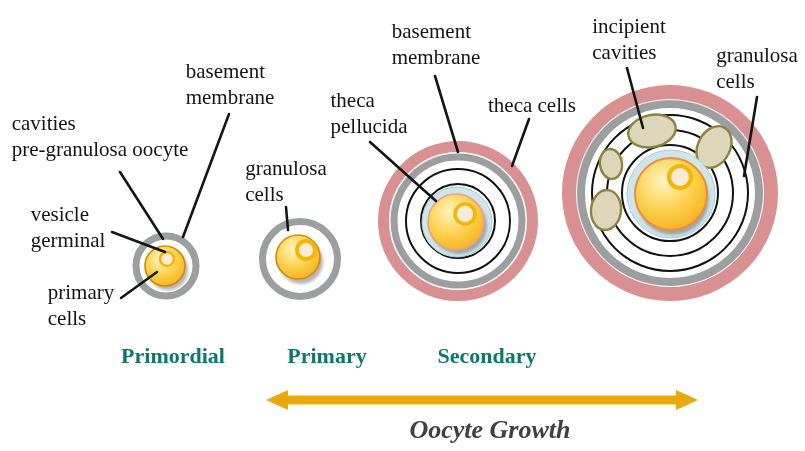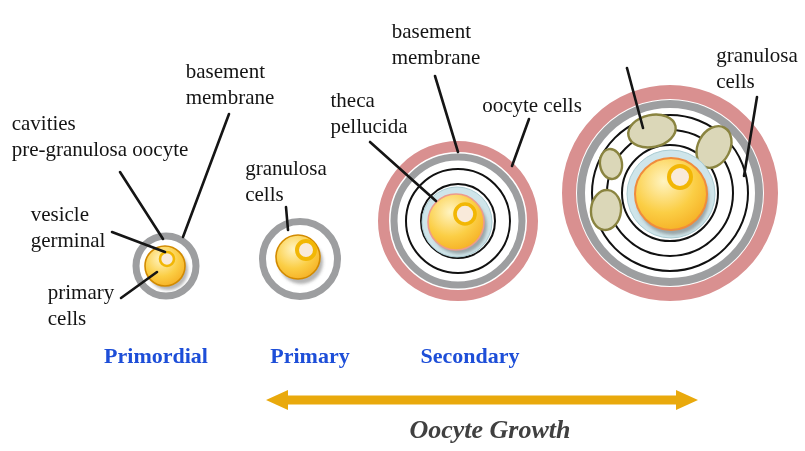--- a/index.html
+++ b/index.html
@@ -16,22 +16,23 @@
     transform:translateX(-50%);
     font:21px/26px "Liberation Serif", serif;
     color:#141414;
     white-space:nowrap;
   }
   .lbl span{display:block;}
   .stage{
     position:absolute;
     transform:translateX(-50%);
     font:bold 22px/24px "Liberation Serif", serif;
-    color:#1d4ed8;
+    color:#0f766e;
     white-space:nowrap;
+    margin-left:17px;
   }
   .growth-label{
     position:absolute;
     transform:translateX(-50%);
     font:bold italic 26px/30px "Liberation Serif", serif;
     color:#404040;
     white-space:nowrap;
   }
 </style>
 </head>
@@ -137,23 +138,27 @@
     <span>theca</span>
     <span>pellucida</span>
   </div>
 
   <div class="lbl" style="left:436px;top:18px">
     <span>basement</span>
     <span>membrane</span>
   </div>
 
   <div class="lbl" style="left:532px;top:92px">
-    <span>oocyte cells</span>
+    <span>theca cells</span>
   </div>
 
+  <div class="lbl" style="left:629px;top:13px">
+    <span>incipient</span>
+    <span>cavities</span>
+  </div>
 
   <div class="lbl" style="left:757px;top:42px">
     <span>granulosa</span>
     <span>cells</span>
   </div>
 
   <div class="stage" style="left:156px;top:344px">Primordial</div>
   <div class="stage" style="left:310px;top:344px">Primary</div>
   <div class="stage" style="left:470px;top:344px">Secondary</div>
 

